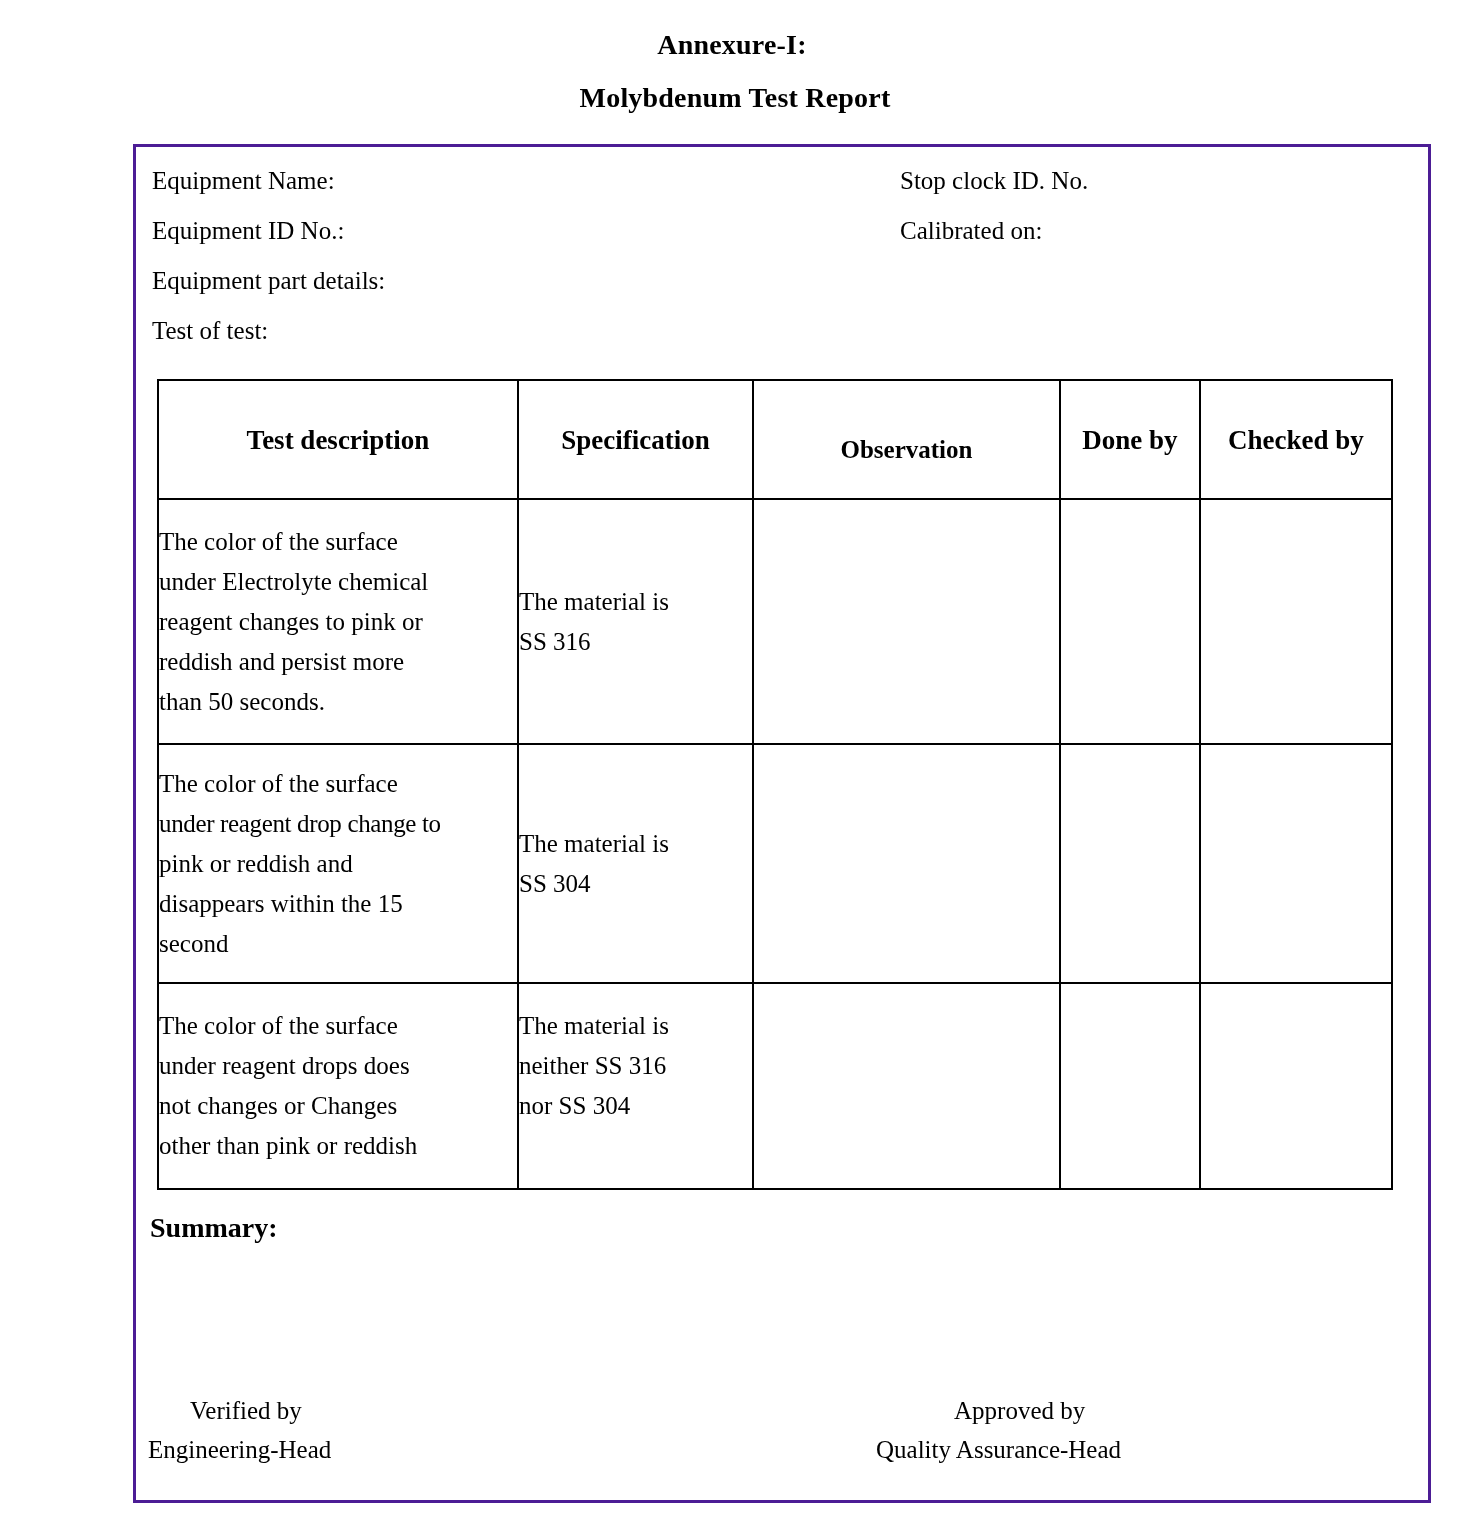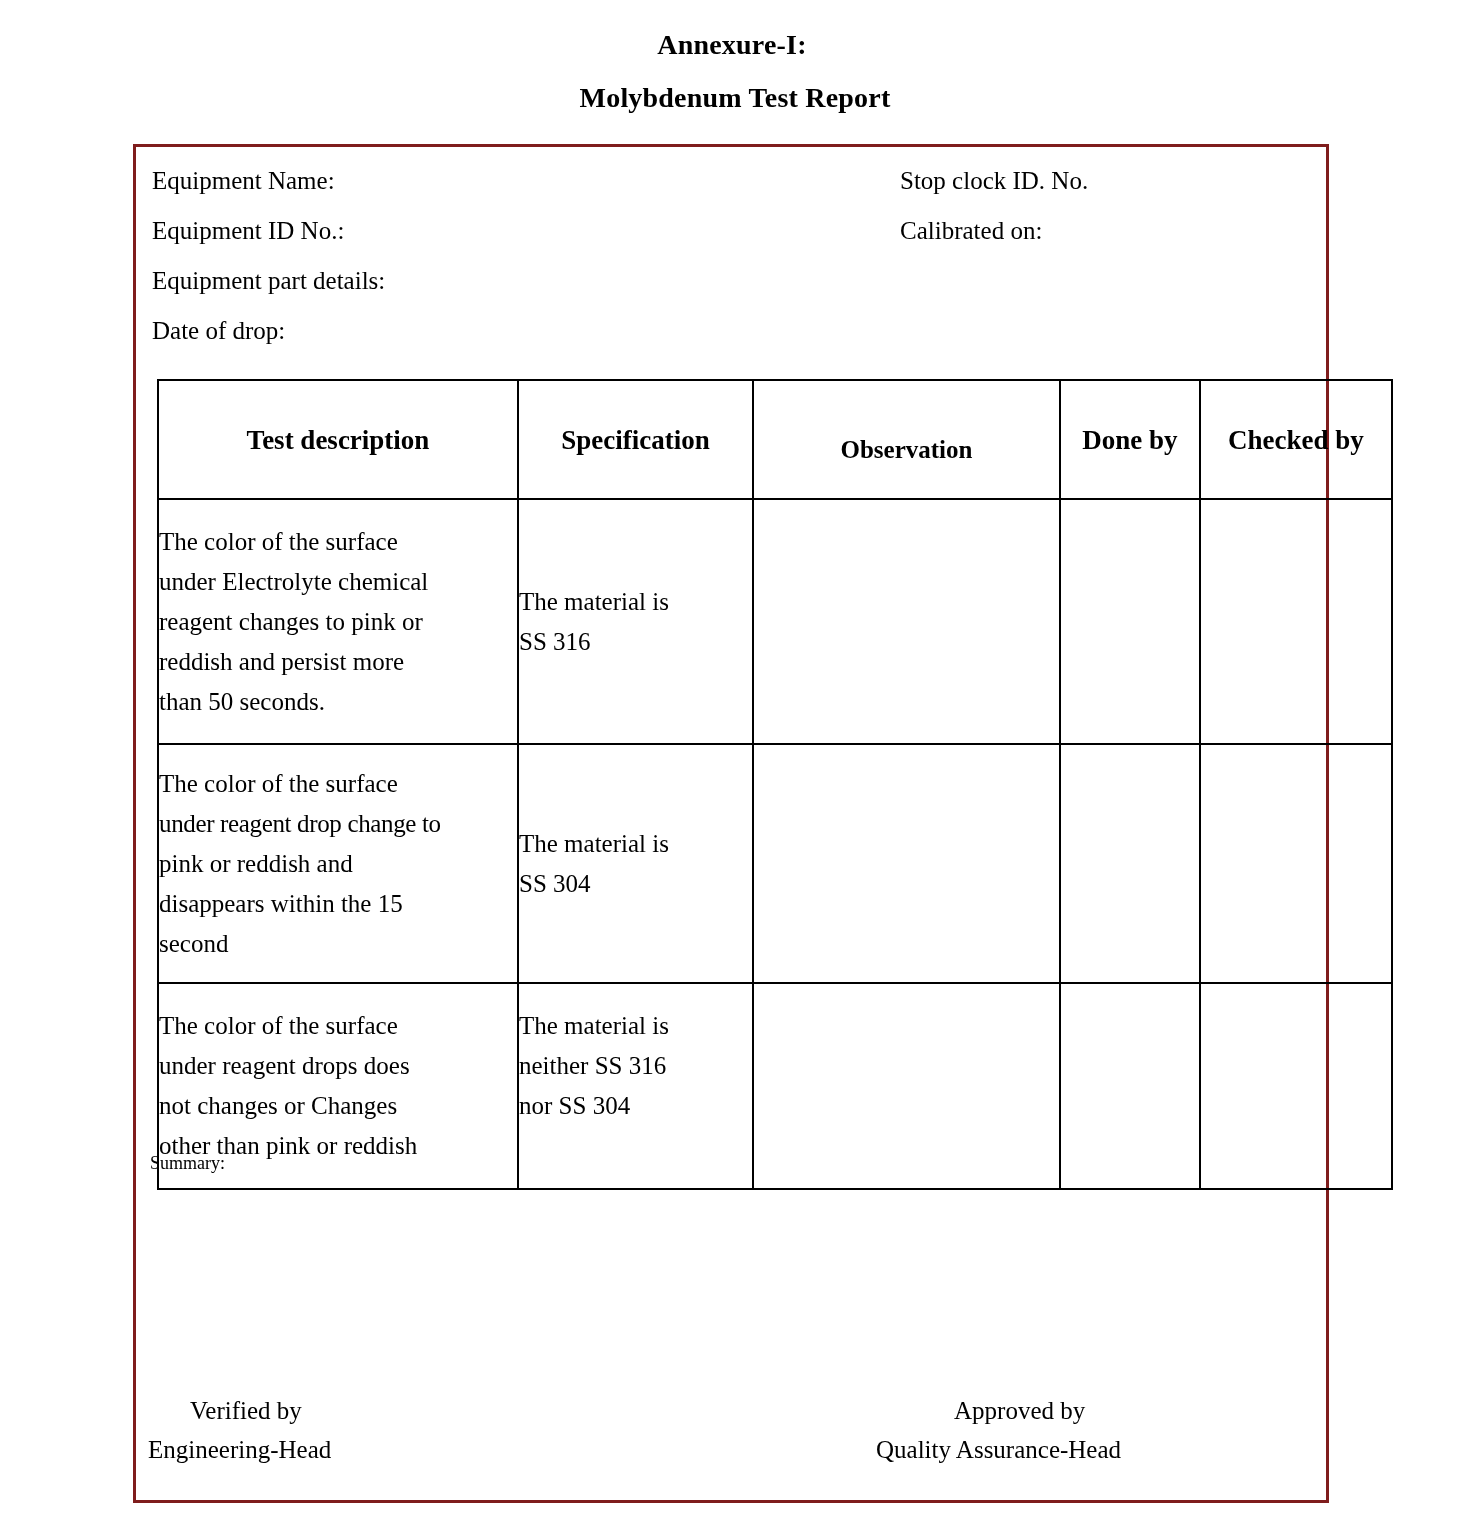--- a/index.html
+++ b/index.html
@@ -31,23 +31,23 @@
     letter-spacing: 0.2px;
   }
   .title-line-1 { }
   .title-line-2 { padding-left: 6px; }
 
   
   .page-frame {
     position: absolute;
     left: 133px;
     top: 144px;
-    width: 1196px;
+    width: 1298px;
     height: 1359px;
-    border: 3px solid #7f1d1d;
+    border: 3px solid #4c1d95;
     box-sizing: border-box;
   }
 
   
   .meta {
     position: absolute;
     left: 0;
     top: 0;
     width: 100%;
     height: 228px;
@@ -130,23 +130,23 @@
   .row-3 { height: 206px; }
 
   .desc-line { white-space: nowrap; }
   .desc-line.wide { letter-spacing: -0.35px; }
   .spec-line { white-space: nowrap; }
 
   
   .summary {
     position: absolute;
     left: 14px;
-    top: 1000px;
-    font-size: 18px;
-    font-weight: normal;
+    top: 1065px;
+    font-size: 28px;
+    font-weight: bold;
     line-height: 32px;
   }
 
   
   .sign-area {
     position: absolute;
     left: 0;
     top: 1244px;
     width: 100%;
     height: 100px;
@@ -170,21 +170,21 @@
   <div class="title-line title-line-2">Molybdenum Test Report</div>
 </div>
 
 <div class="page-frame">
 
   <div class="meta">
     <div class="meta-col meta-col-left">
       <div class="meta-row">Equipment Name:</div>
       <div class="meta-row">Equipment ID No.:</div>
       <div class="meta-row">Equipment part details:</div>
-      <div class="meta-row">Date of drop:</div>
+      <div class="meta-row">Test of test:</div>
     </div>
     <div class="meta-col meta-col-right">
       <div class="meta-row">Stop clock ID. No.</div>
       <div class="meta-row">Calibrated on:</div>
     </div>
   </div>
 
   <div class="tbl-wrap">
     <table class="report">
       <colgroup>

